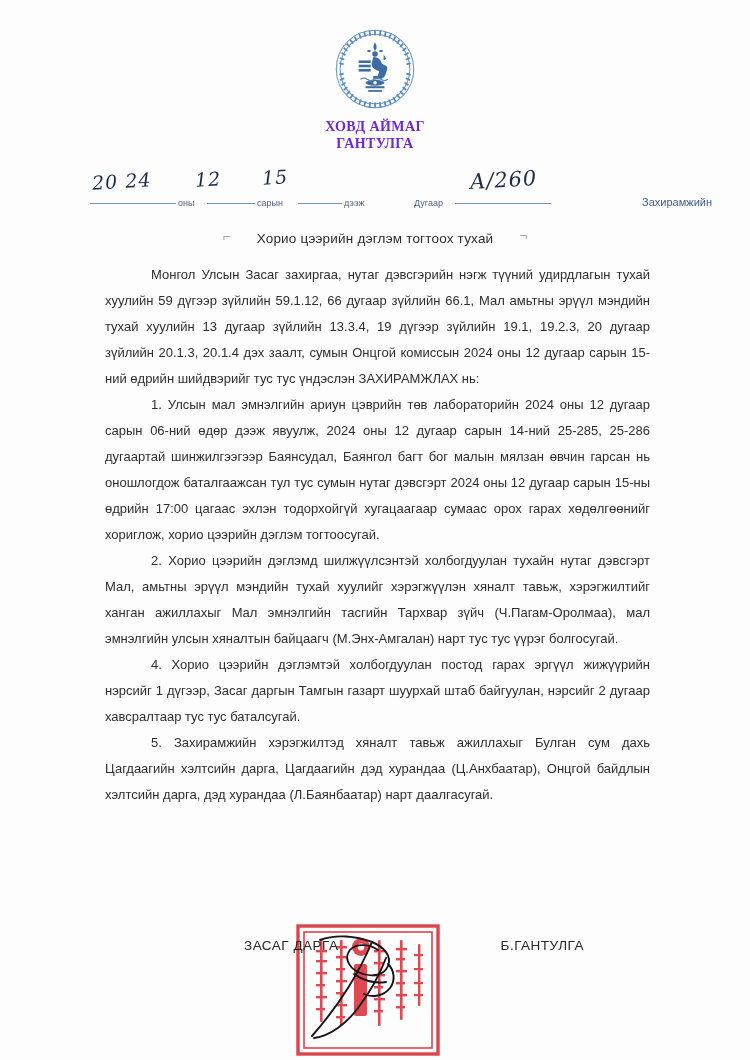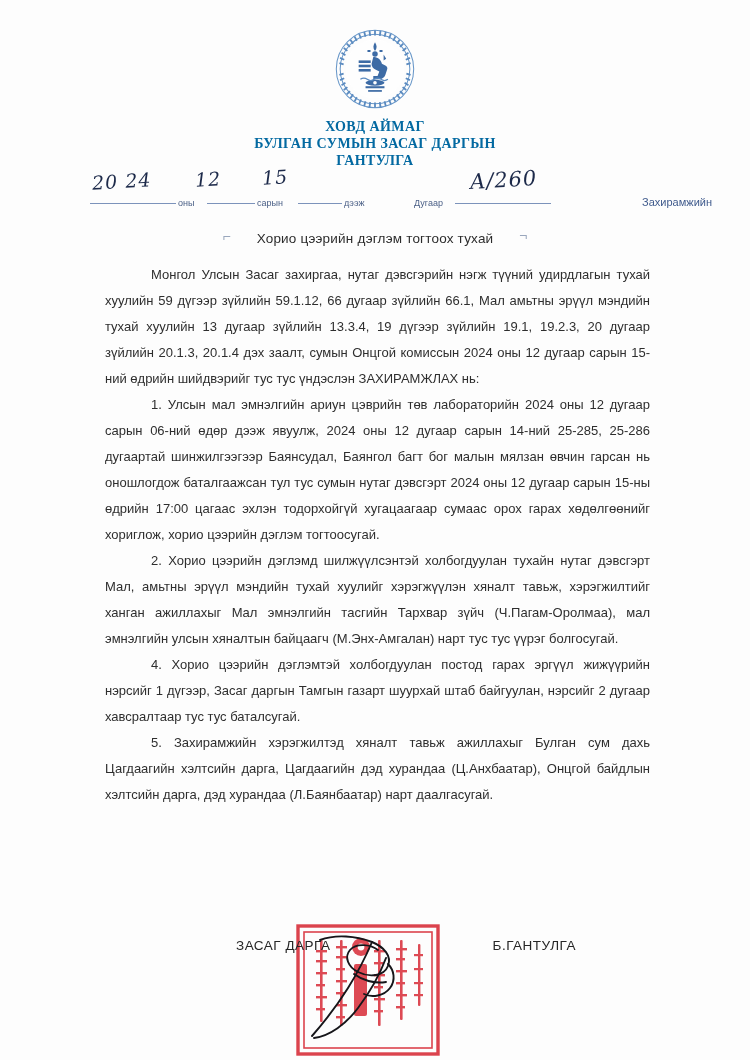--- a/index.html
+++ b/index.html
@@ -40,21 +40,21 @@
     opacity: 0.92;
   }
 
   
   .header-titles {
     position: absolute;
     top: 118px;
     left: 0;
     right: 0;
     text-align: center;
-    color: #0369a1;
+    color: #6d28d9;
     font-family: "Liberation Serif", "DejaVu Serif", serif;
     font-weight: bold;
     letter-spacing: 0.4px;
   }
   .header-titles .ln1 { font-size: 14px; line-height: 17px; }
   .header-titles .ln2 { font-size: 14px; line-height: 17px; }
   .header-titles .ln3 { font-size: 14px; line-height: 17px; }
 
   
   .meta-row {
@@ -165,21 +165,21 @@
     margin: 0 0 0 0;
     text-indent: 46px;
     text-align: justify;
   }
   .body-text p:last-child { text-align: justify; }
 
   
   .sig-row {
     position: absolute;
     top: 938px;
-    left: 236px;
+    left: 244px;
     width: 340px;
     font-size: 13.5px;
     letter-spacing: 0.5px;
     color: #262626;
     font-family: "Liberation Sans", sans-serif;
     display: flex;
     justify-content: space-between;
     z-index: 4;
   }
 
@@ -291,21 +291,20 @@
 
         <g stroke="#4d81bb" stroke-width="1.4" fill="none">
           <path d="M33 62 q4 -3 8 0 t8 0 t8 0 t8 0"></path>
         </g>
       </g>
     </svg>
   </div>
 
   <div class="header-titles">
     <div class="ln1">ХОВД АЙМАГ</div>
-    <div class="ln2">БУЛГАН СУМЫН ЗАСАГ ДАРГЫН</div>
     <div class="ln3">ГАНТУЛГА</div>
   </div>
 
   <div class="meta-row">
 
     <div class="meta-date">
       <span class="hw hw-year">20 24</span>
       <span class="hw hw-mon">12</span>
       <span class="hw hw-day">15</span>
 

